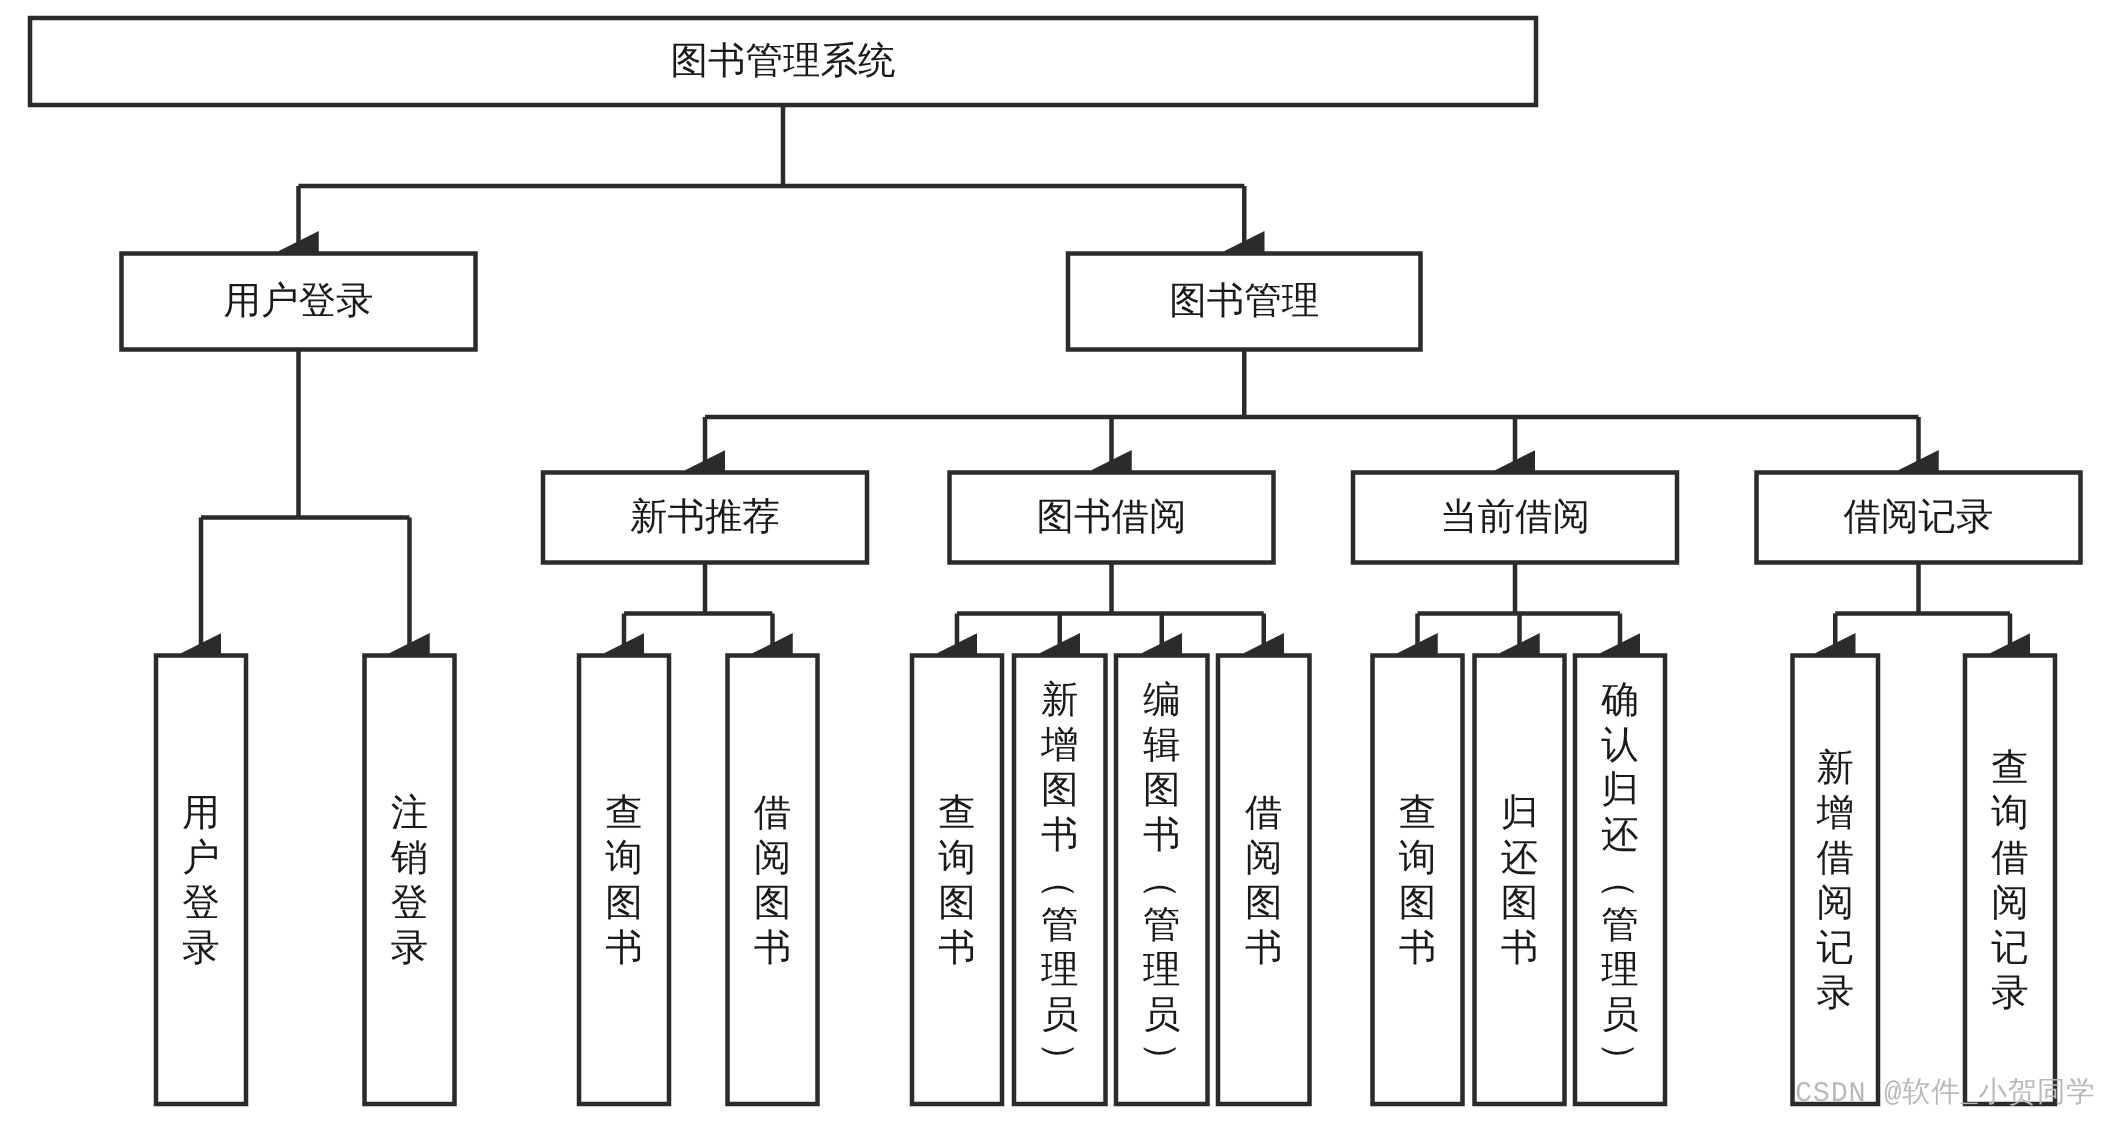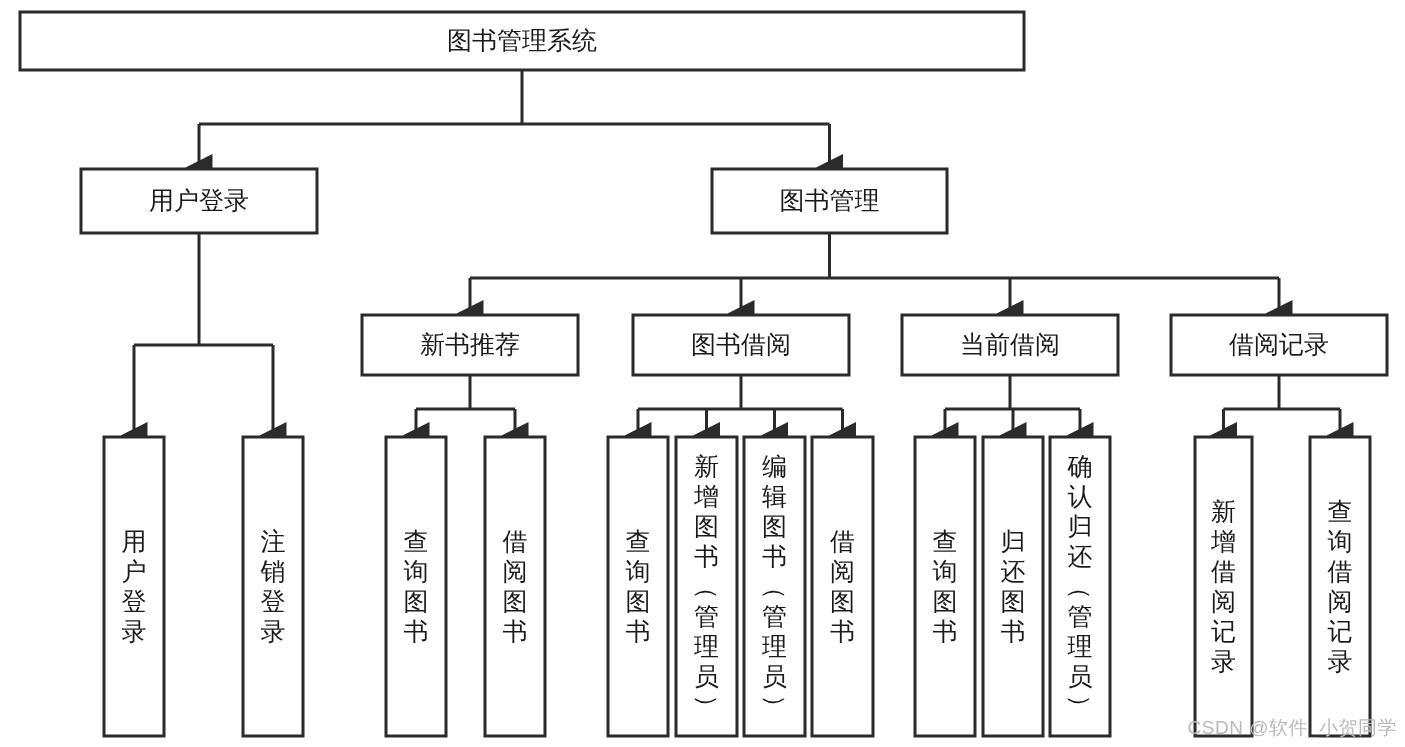--- a/index.html
+++ b/index.html
@@ -45,21 +45,21 @@
   .node-label-v {
     fill: #1a1a1a;
     font-family: "Liberation Sans", "DejaVu Sans", sans-serif;
     font-size: 25px;
     text-anchor: middle;
   }
   .watermark {
     position: absolute;
     right: 8px;
     bottom: 6px;
-    font-family: Liberation Sans, sans-serif;
+    font-family: Liberation Mono, monospace;
     font-size: 19px;
     color: #b9b9b9;
     white-space: nowrap;
     letter-spacing: 0.5px;
   }
 </style>
 </head>
 <body>
 
 <div id="diagram-root">

